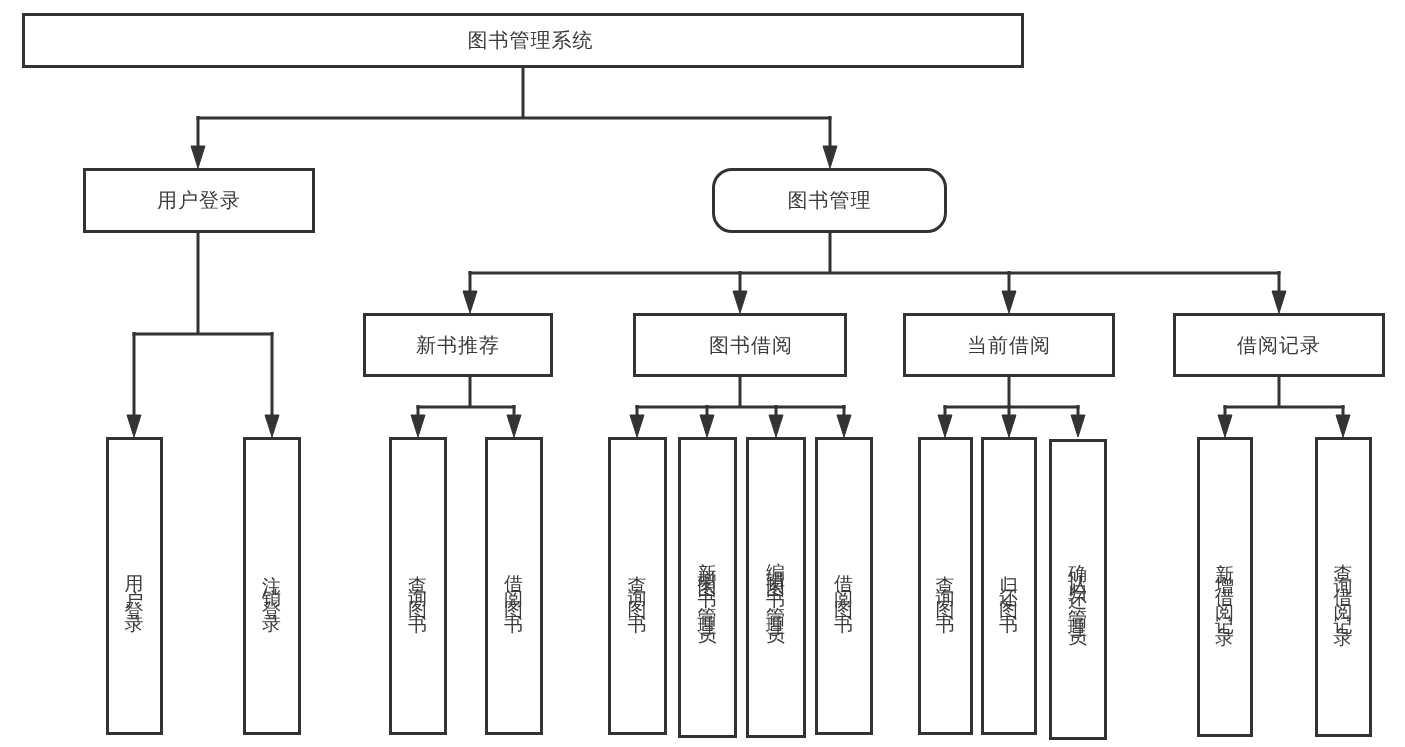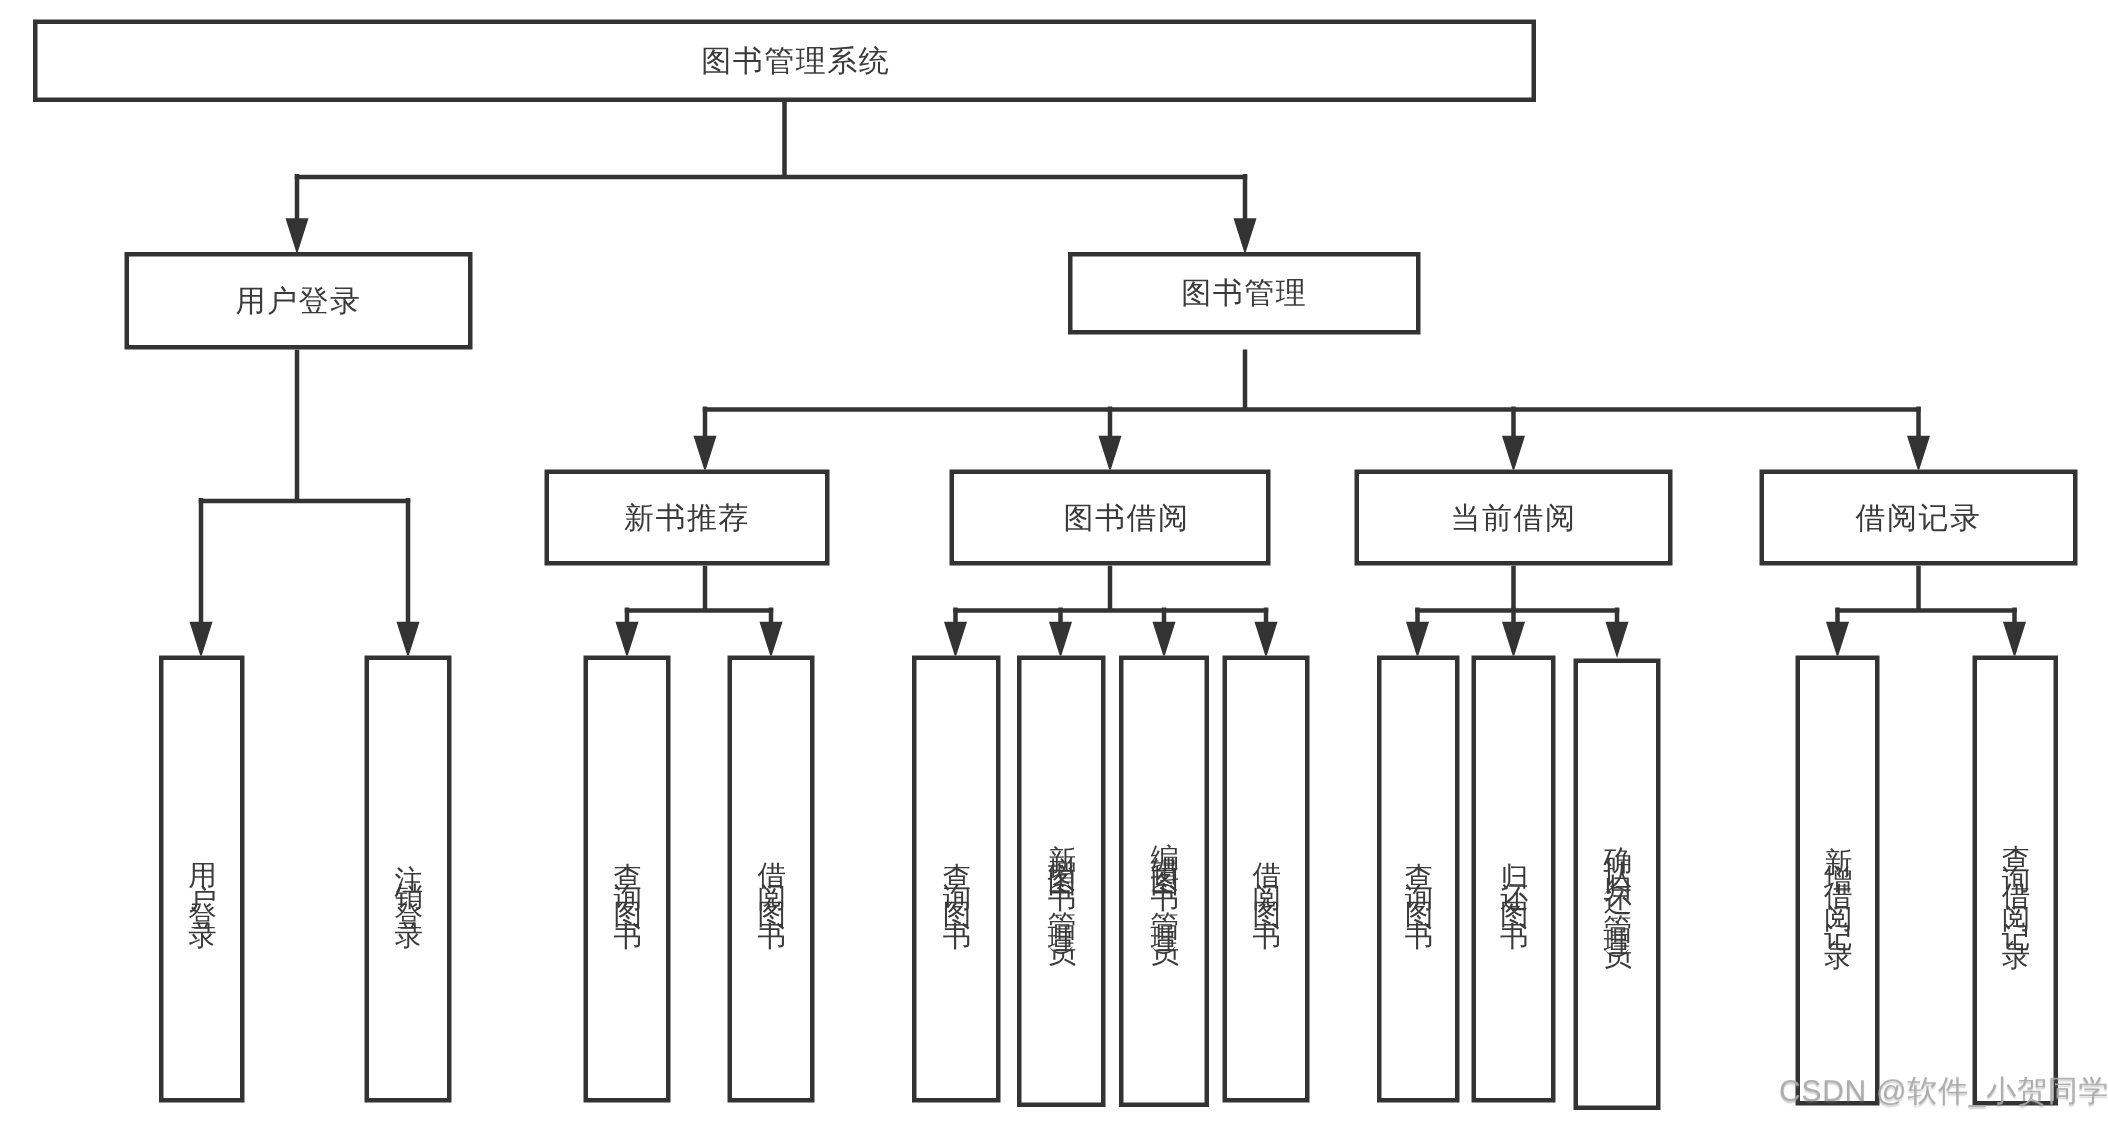--- a/index.html
+++ b/index.html
@@ -125,21 +125,21 @@
       <line x1="1225" y1="405" x2="1225" y2="421"></line>
       <line x1="1343" y1="405" x2="1343" y2="421"></line>
       <polygon points="1225,437 1218,415 1232,415"></polygon>
       <polygon points="1343,437 1336,415 1350,415"></polygon>
     </g>
   </svg>
 
   <div class="hbox" style="left:22px;top:13px;width:1002px;height:55px;padding-left:15px;">图书管理系统</div>
 
   <div class="hbox" style="left:83px;top:168px;width:232px;height:65px;">用户登录</div>
-  <div class="hbox" style="left:712px;top:168px;width:235px;height:55px;">图书管理</div>
+  <div class="hbox" style="left:712px;top:168px;width:235px;height:65px;border-radius:20px;">图书管理</div>
 
   <div class="hbox" style="left:363px;top:313px;width:190px;height:64px;">新书推荐</div>
   <div class="hbox" style="left:633px;top:313px;width:214px;height:64px;padding-left:22px;">图书借阅</div>
   <div class="hbox" style="left:1173px;top:313px;width:212px;height:64px;">借阅记录</div>
   <div class="hbox" style="left:903px;top:313px;width:212px;height:64px;">当前借阅</div>
 
   <div class="vbox" style="left:106px;top:437px;width:57px;height:298px;">用户登录</div>
   <div class="vbox" style="left:243px;top:437px;width:58px;height:298px;">注销登录</div>
 
   <div class="vbox" style="left:389px;top:437px;width:58px;height:298px;">查询图书</div>
@@ -150,15 +150,14 @@
   <div class="vbox long" style="left:746px;top:437px;width:60px;height:301px;">编辑图书（管理员）</div>
   <div class="vbox" style="left:815px;top:437px;width:58px;height:298px;">借阅图书</div>
 
   <div class="vbox" style="left:918px;top:437px;width:55px;height:298px;">查询图书</div>
   <div class="vbox" style="left:981px;top:437px;width:56px;height:298px;">归还图书</div>
   <div class="vbox long" style="left:1049px;top:439px;width:58px;height:301px;">确认归还（管理员）</div>
 
   <div class="vbox" style="left:1197px;top:437px;width:56px;height:300px;">新增借阅记录</div>
   <div class="vbox" style="left:1315px;top:437px;width:57px;height:300px;">查询借阅记录</div>
 
-  <div id="watermark">CSDN @软件_小贺同学</div>
 
 </div>
 
 </body></html>

